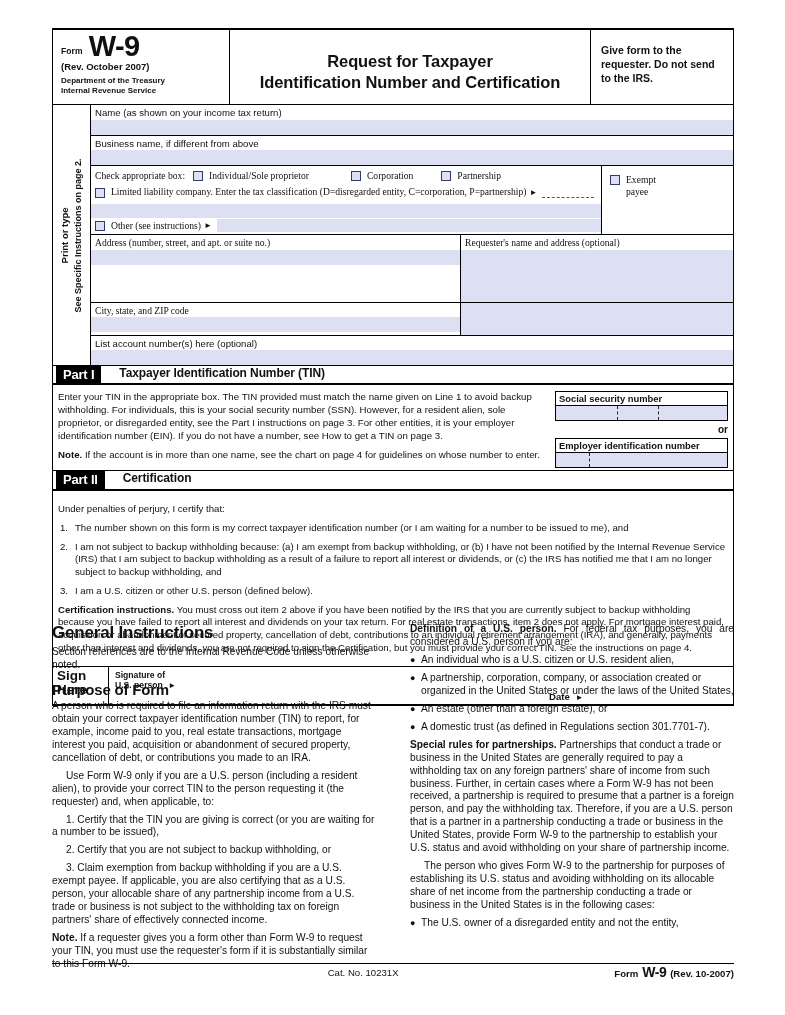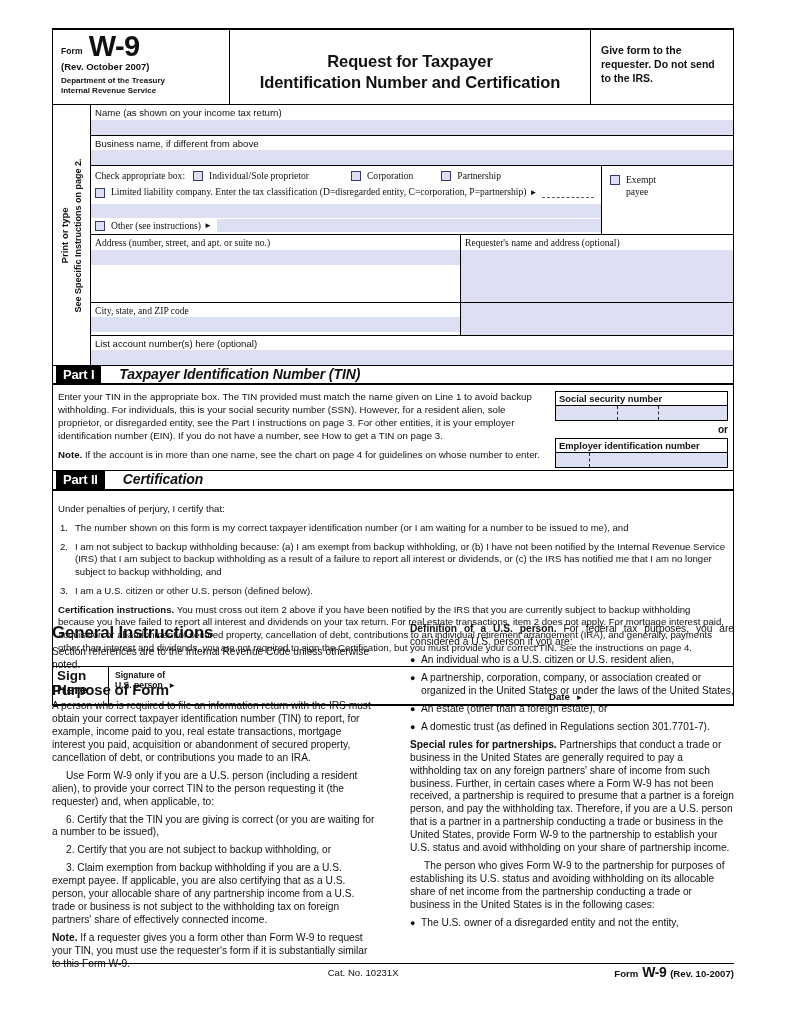--- a/index.html
+++ b/index.html
@@ -206,25 +206,24 @@
     background: #000;
     color: #fff;
     font-size: 13px;
     font-weight: bold;
     padding: 1px 7px 2px 7px;
     margin-left: 3px;
     line-height: 1.25;
     letter-spacing: -0.2px;
   }
   .part-title {
-    font-size: 14px;
+    font-size: 12px;
     font-weight: bold;
     margin-left: 18px;
     letter-spacing: -0.1px;
-    font-style: italic;
   }
 
   
   .part1 {
     display: flex;
     padding: 4px 0 2px 0;
     border-bottom: 1px solid #000;
   }
   .p1-text {
     flex: 1;
@@ -588,21 +587,21 @@
   </div>
 
   <div class="instructions">
 
     <div class="col">
       <div class="h1big">General Instructions</div>
       <p>Section references are to the Internal Revenue Code unless otherwise noted.</p>
       <div class="h2big">Purpose of Form</div>
       <p>A person who is required to file an information return with the IRS must obtain your correct taxpayer identification number (TIN) to report, for example, income paid to you, real estate transactions, mortgage interest you paid, acquisition or abandonment of secured property, cancellation of debt, or contributions you made to an IRA.</p>
       <p class="ind">Use Form W-9 only if you are a U.S. person (including a resident alien), to provide your correct TIN to the person requesting it (the requester) and, when applicable, to:</p>
-      <p class="ind">6. Certify that the TIN you are giving is correct (or you are waiting for a number to be issued),</p>
+      <p class="ind">1. Certify that the TIN you are giving is correct (or you are waiting for a number to be issued),</p>
       <p class="ind">2. Certify that you are not subject to backup withholding, or</p>
       <p class="ind">3. Claim exemption from backup withholding if you are a U.S. exempt payee. If applicable, you are also certifying that as a U.S. person, your allocable share of any partnership income from a U.S. trade or business is not subject to the withholding tax on foreign partners' share of effectively connected income.</p>
       <p><b>Note.</b><span> If a requester gives you a form other than Form W-9 to request your TIN, you must use the requester's form if it is substantially similar to this Form W-9.</span></p>
     </div>
 
     <div class="col">
       <p class="just"><b>Definition of a U.S. person.</b><span> For federal tax purposes, you are considered a U.S. person if you are:</span></p>
 
       <div class="bullet">
         <div class="bl">●</div>

